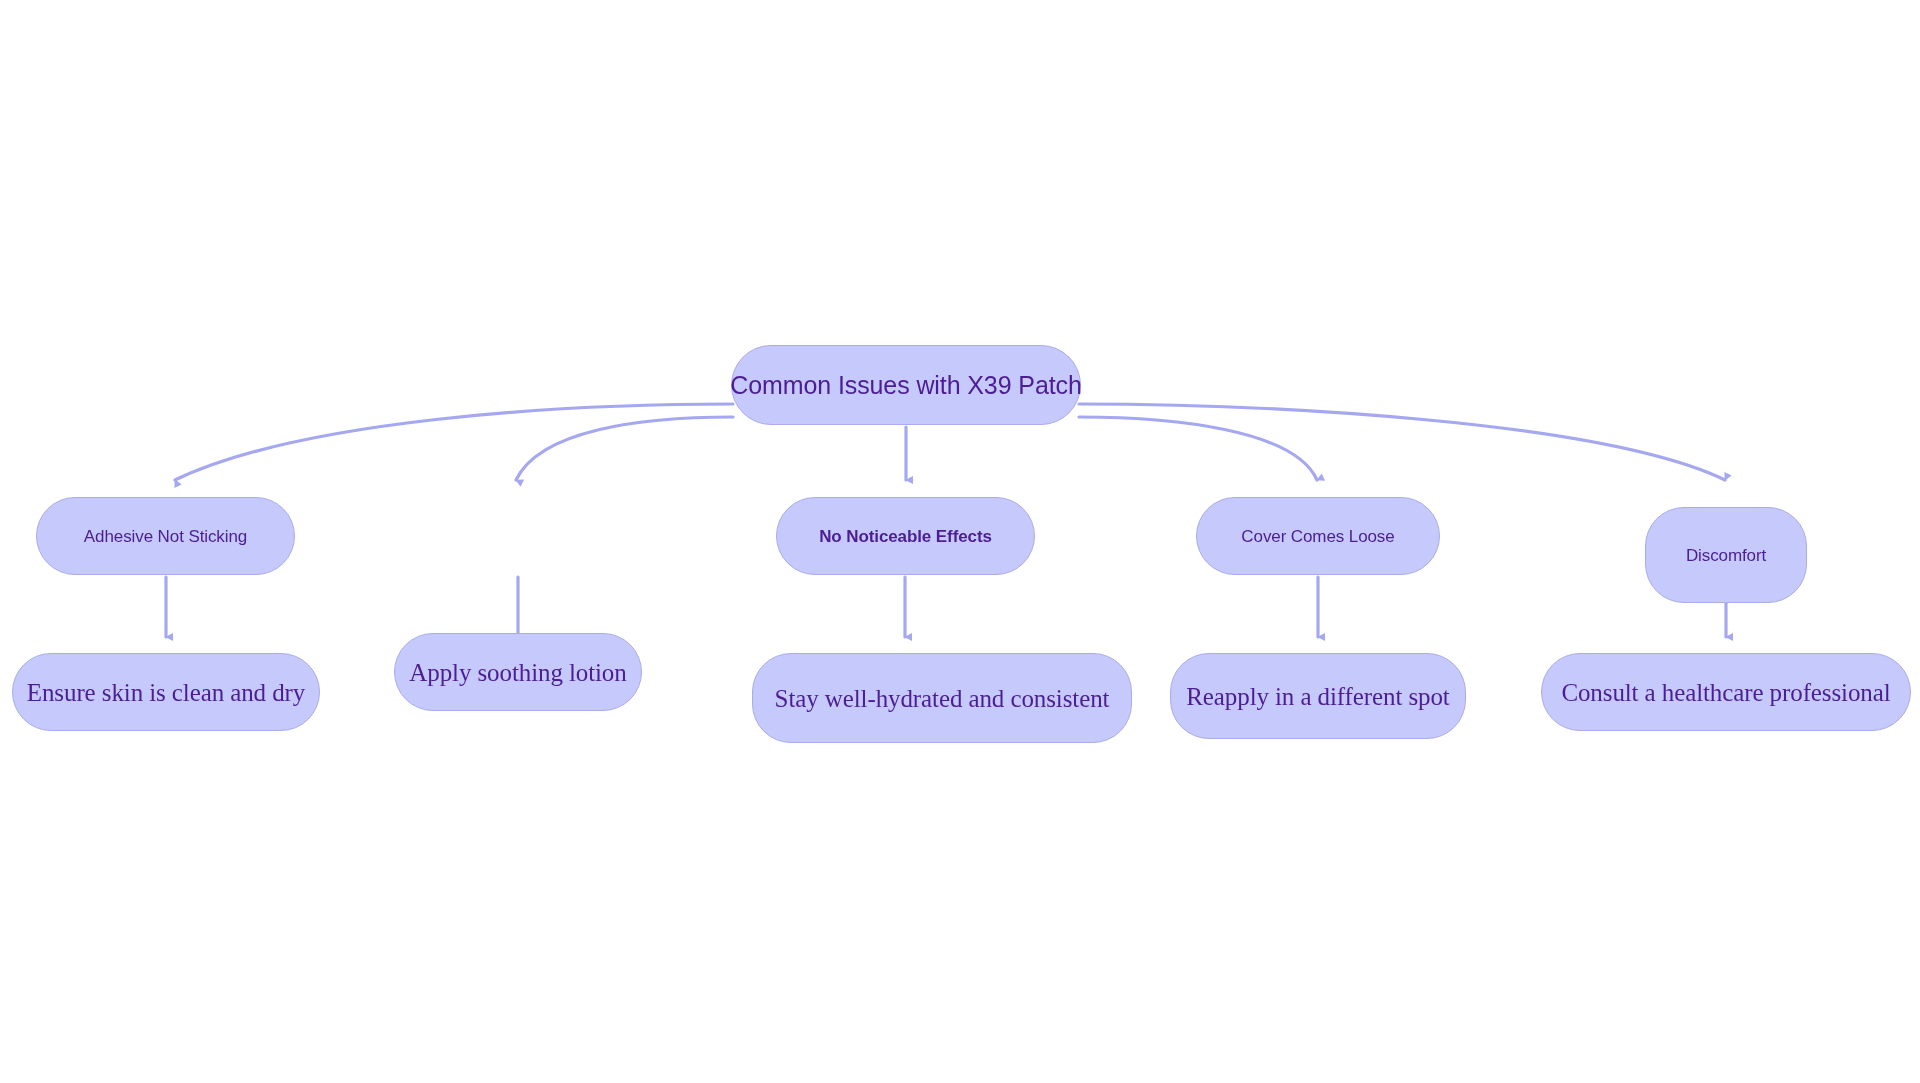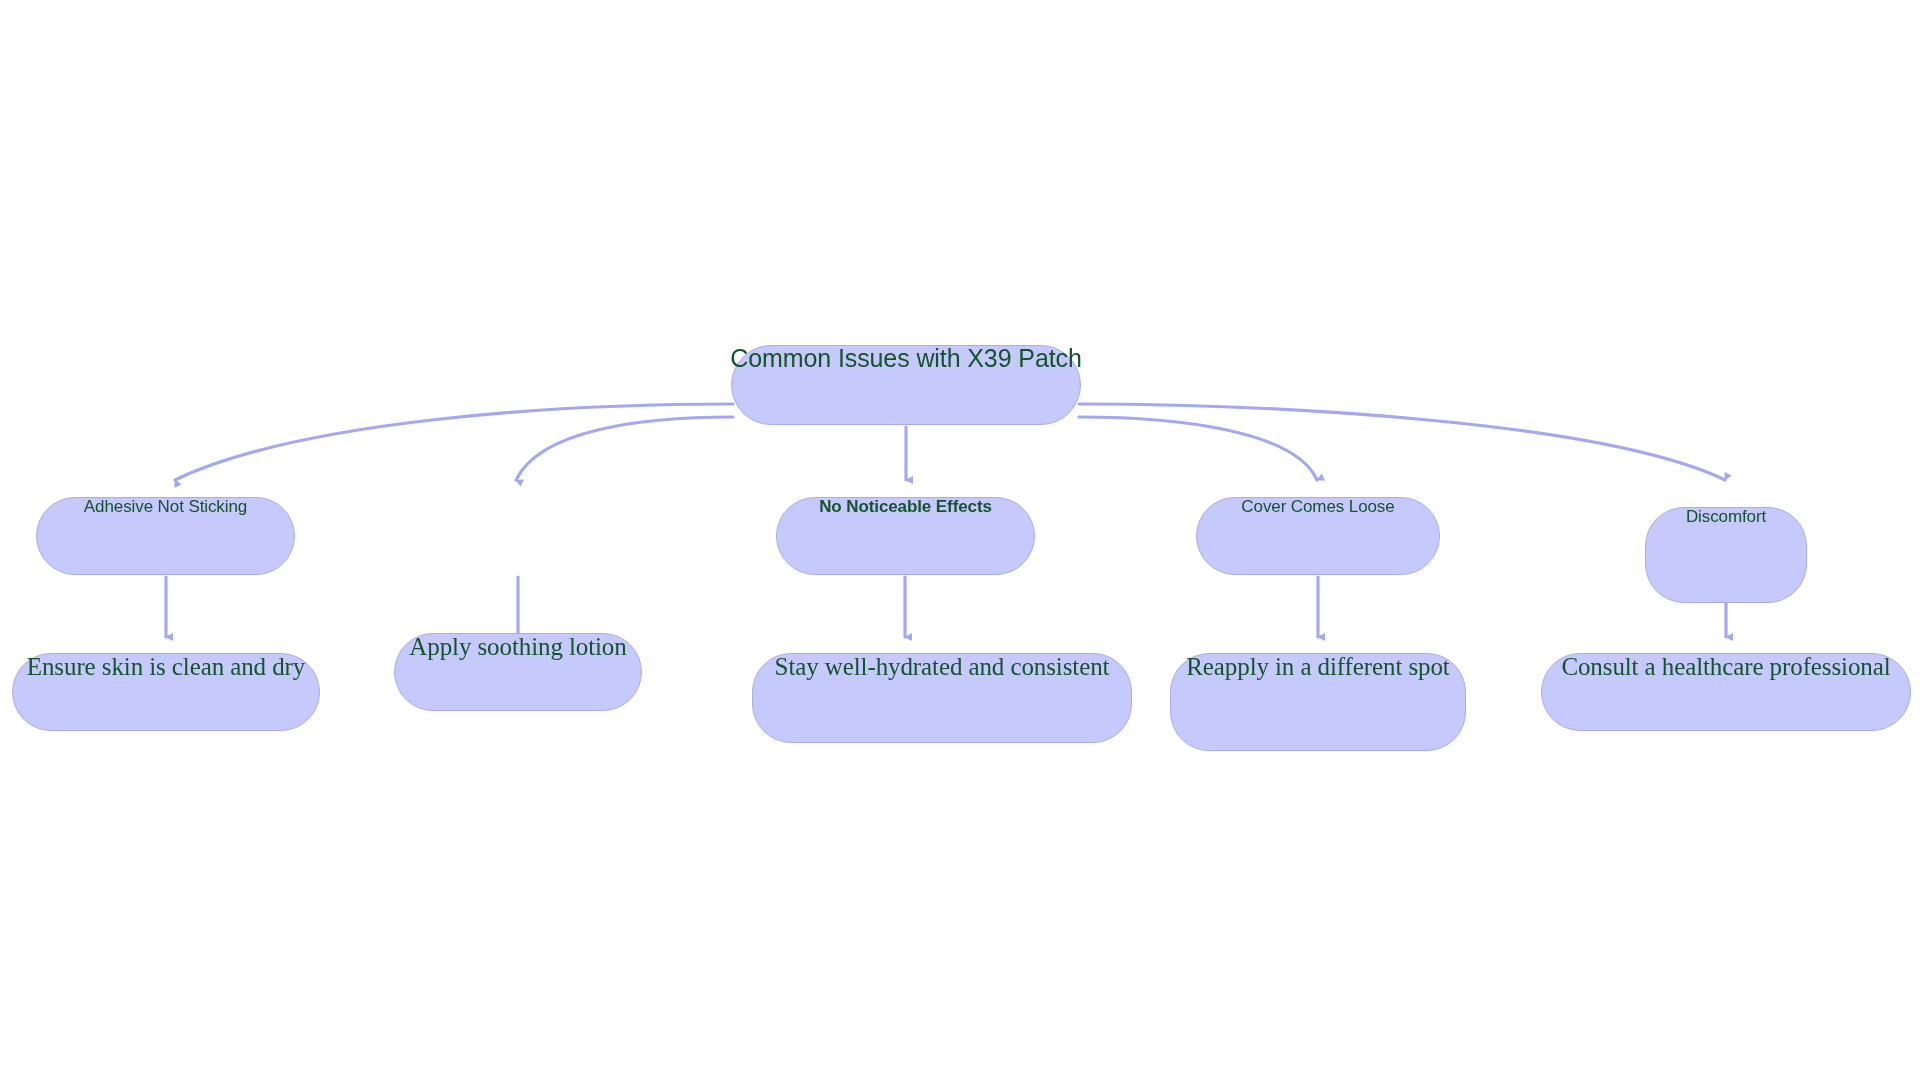--- a/index.html
+++ b/index.html
@@ -23,26 +23,26 @@
     left: 0;
     top: 0;
     width: 1920px;
     height: 1083px;
     pointer-events: none;
   }
   .node {
     position: absolute;
     box-sizing: border-box;
     display: flex;
-    align-items: flex-start;
+    align-items: center;
     justify-content: center;
     background: #c6c9fb;
     border: 1.4px solid #a9ace8;
     border-radius: 40px;
-    color: #14532d;
+    color: #4c1d95;
     white-space: nowrap;
     letter-spacing: -0.1px;
   }
   .node-label {
     display: block;
     line-height: 1;
   }
   .node.root {
     font-size: 25px;
   }
@@ -101,20 +101,20 @@
 
   <div class="node level2" id="node-solution-0" style="left: 12px; top: 653px; width: 308px; height: 78px; border-radius: 39px;">
     <span class="node-label">Ensure skin is clean and dry</span>
   </div>
   <div class="node level2" id="node-solution-1" style="left: 394px; top: 633px; width: 248px; height: 78px; border-radius: 39px;">
     <span class="node-label">Apply soothing lotion</span>
   </div>
   <div class="node level2" id="node-solution-2" style="left: 752px; top: 653px; width: 380px; height: 90px; border-radius: 39px;">
     <span class="node-label">Stay well-hydrated and consistent</span>
   </div>
-  <div class="node level2" id="node-solution-3" style="left: 1170px; top: 653px; width: 296px; height: 98px; border-radius: 39px;">
+  <div class="node level2" id="node-solution-3" style="left: 1170px; top: 653px; width: 296px; height: 86px; border-radius: 39px;">
     <span class="node-label">Reapply in a different spot</span>
   </div>
   <div class="node level2" id="node-solution-4" style="left: 1541px; top: 653px; width: 370px; height: 78px; border-radius: 39px;">
     <span class="node-label">Consult a healthcare professional</span>
   </div>
 
 </div>
 
 </body></html>

